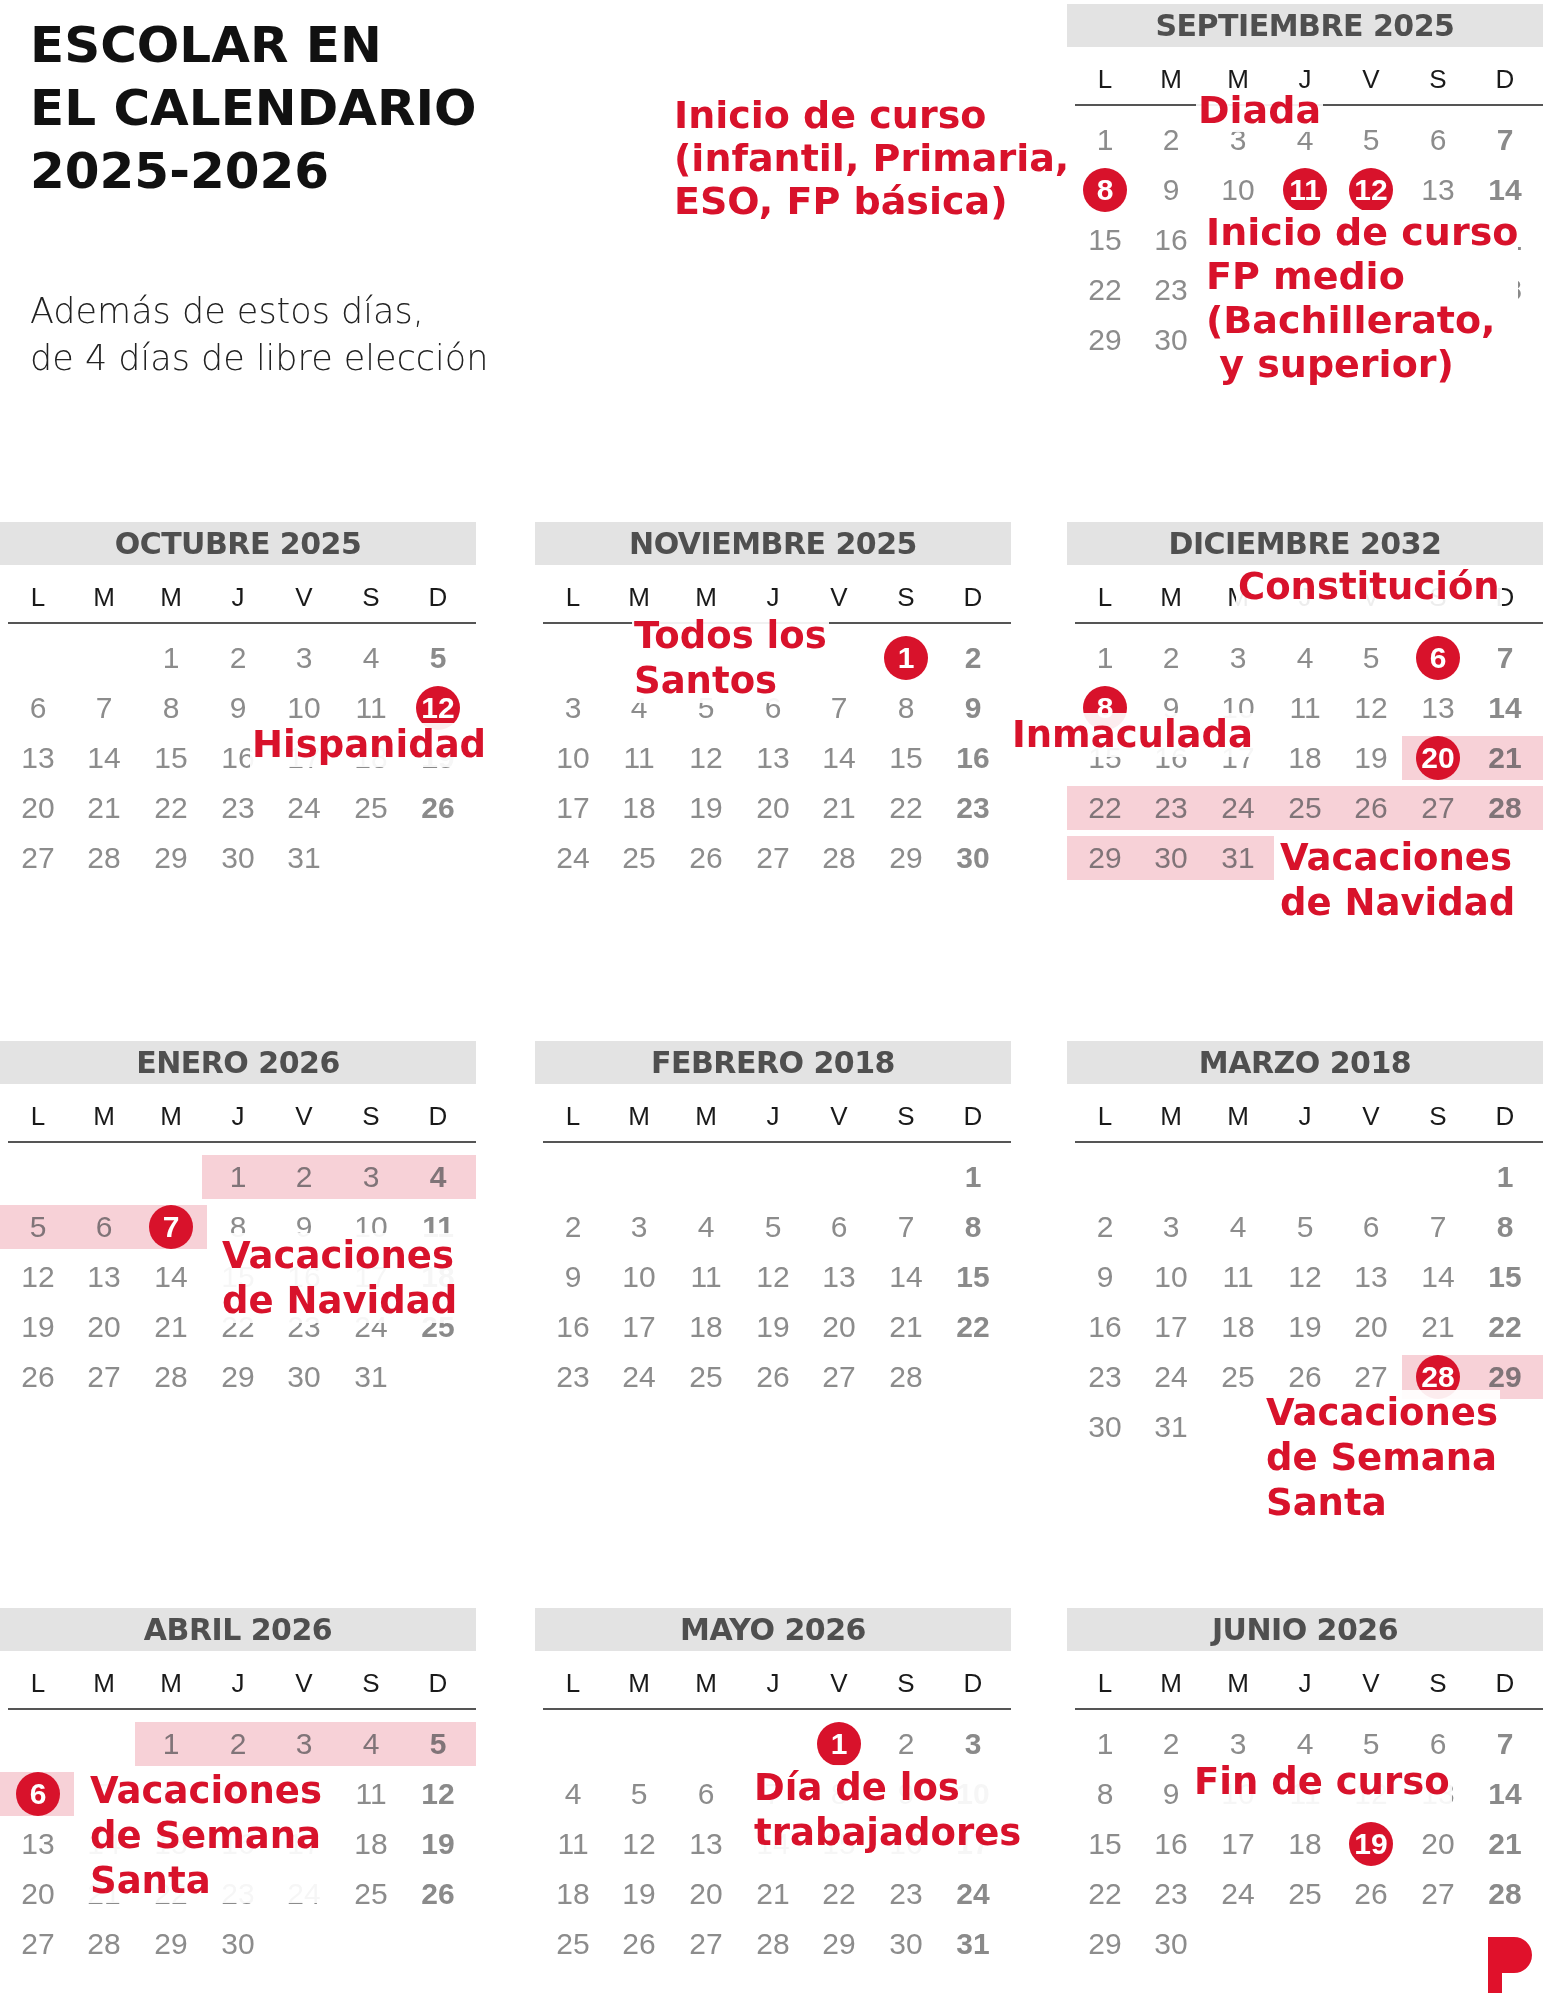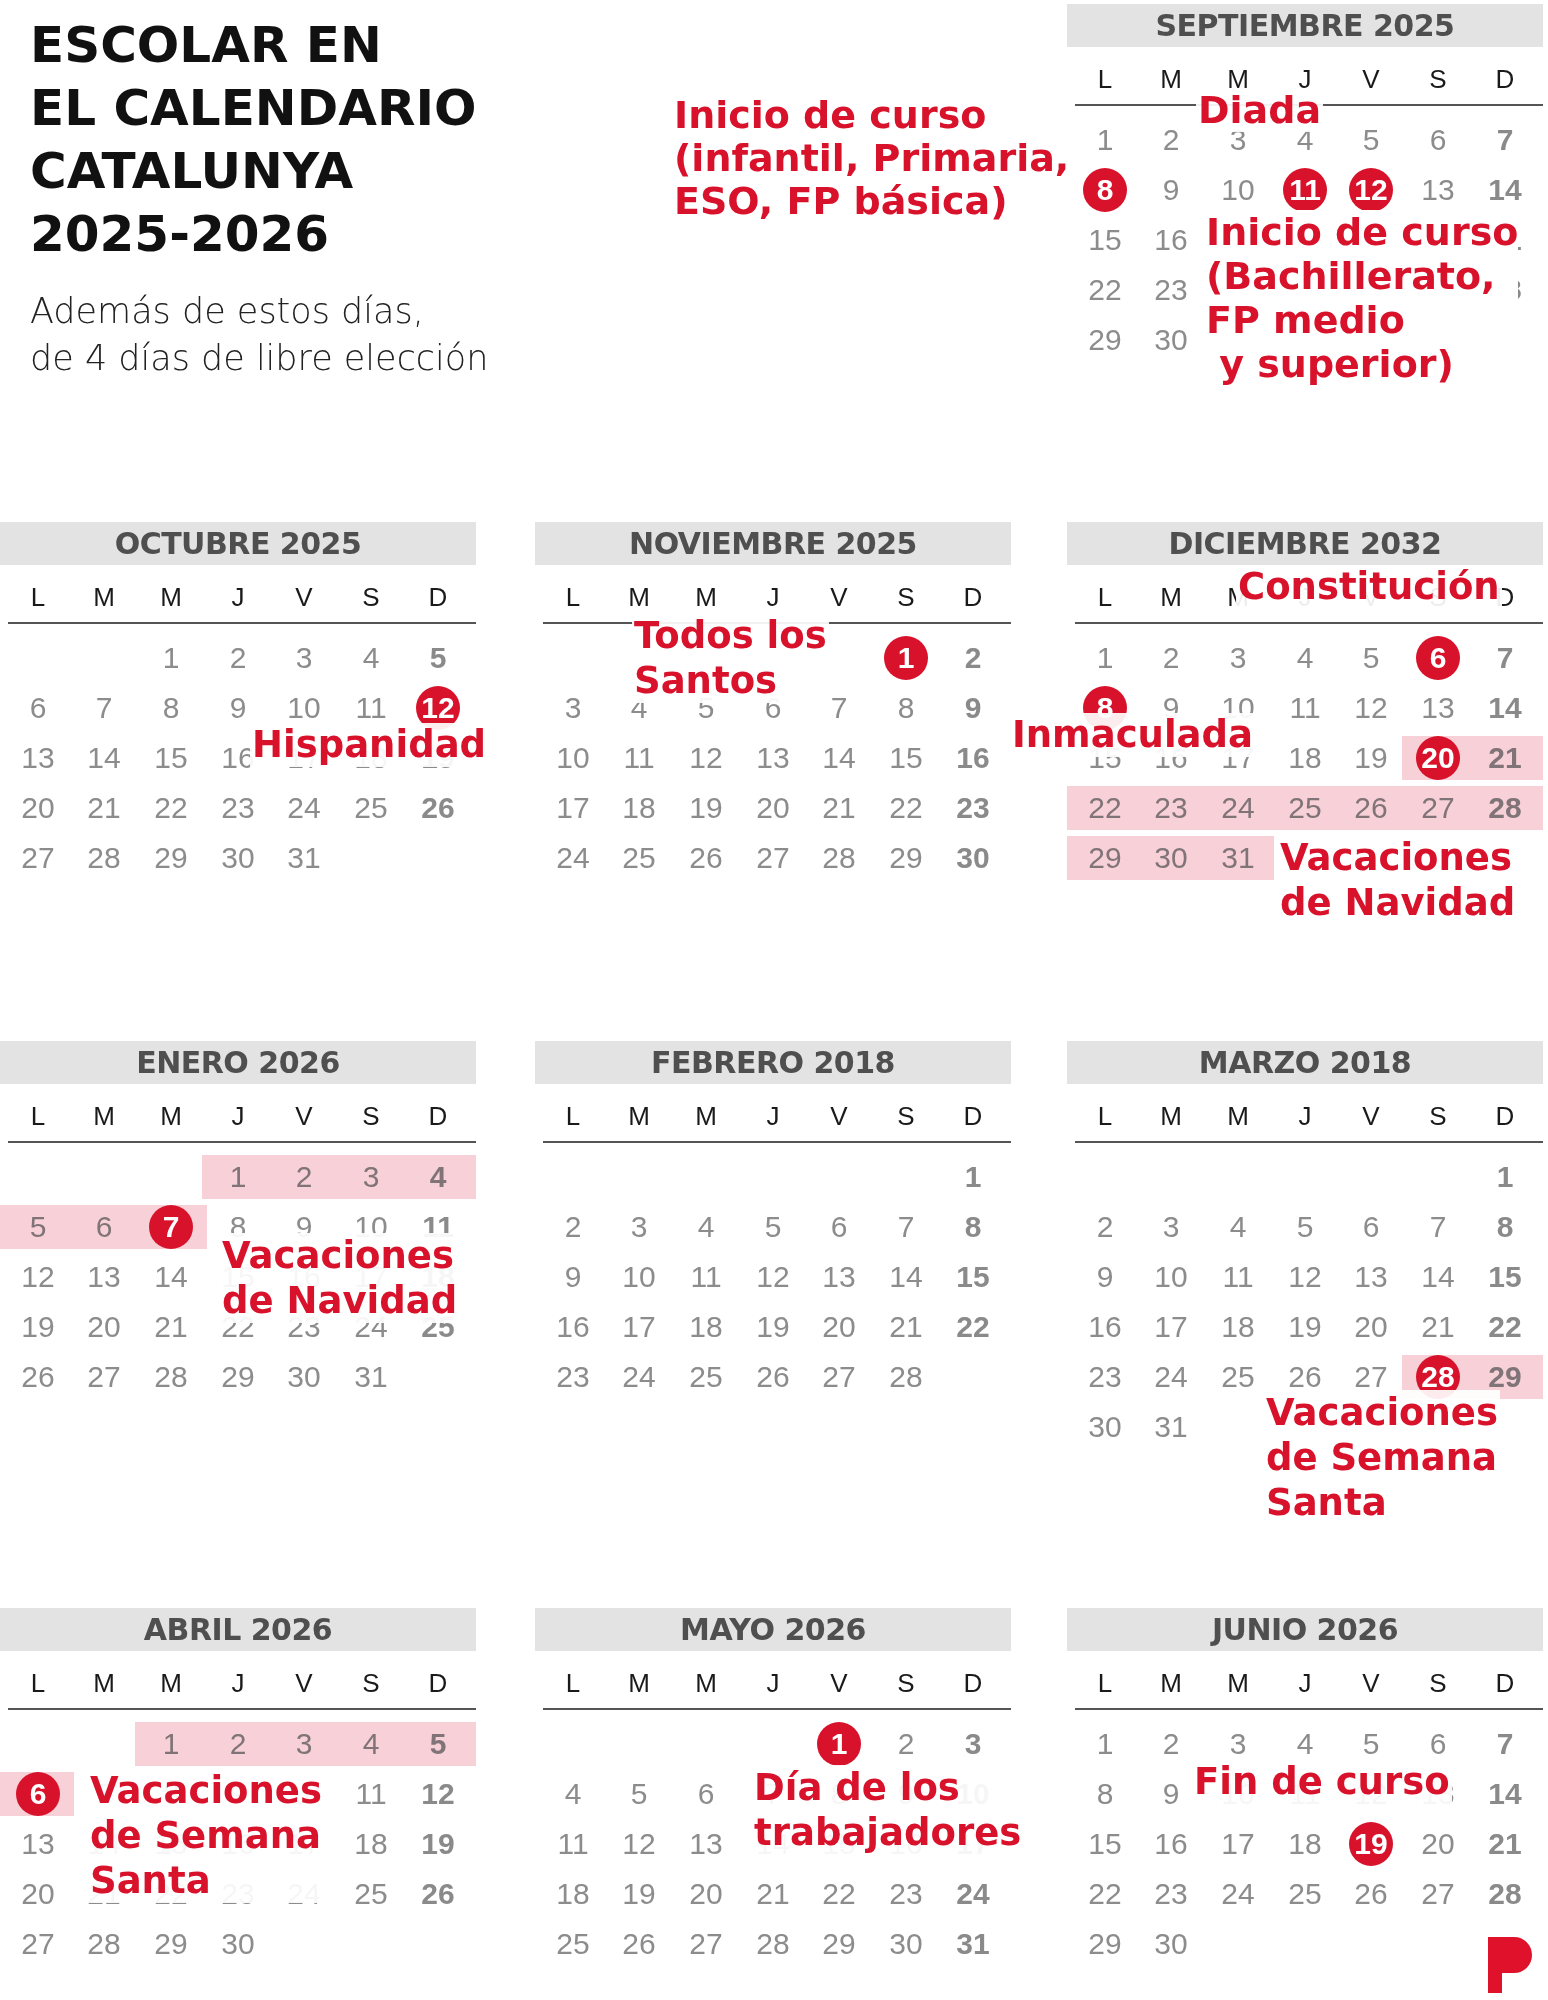--- a/index.html
+++ b/index.html
@@ -21,21 +21,20 @@
   .lbl { position:absolute; color:#d8122b; font-family:"DejaVu Sans", sans-serif; font-weight:bold; font-size:37px; line-height:44px; white-space:nowrap; background:rgba(255,255,255,0.92); padding:0 2px; z-index:5; }
   .logo { position:absolute; left:1488px; top:1937px; width:44px; height:56px; }
   .daywrap { position:absolute; left:0; top:0; width:100%; height:100%; z-index:1; }
 </style>
 </head>
 <body>
 
 <div class="title">
   <div>ESCOLAR EN</div>
   <div>EL CALENDARIO</div>
-  <div>CATALUNYA</div>
   <div>2025-2026</div>
 </div>
 <div class="subtitle">
   <div>Además de estos días,</div>
   <div>de 4 días de libre elección</div>
 </div>
 
 <div class="month" style="left:1067px; top:4px;">
     <div class="mhead">SEPTIEMBRE 2025</div>
     <div class="rule" style="left: 8px; width: 468px;"></div>
@@ -479,22 +478,22 @@
   </div>
 
 <div class="lbl" style="left:672px; top:94px; font-size:38px; line-height:43px; background:transparent;">
   <div>Inicio de curso</div>
   <div>(infantil, Primaria,</div>
   <div>ESO, FP básica)</div>
 </div>
 <div class="lbl" style="left:1196px; top:88px; font-size:38px;">Diada</div>
 <div class="lbl" style="left:1204px; top:210px; font-size:38px; line-height:44px; background:transparent;">
   <div style="background:#fff;">Inicio de curso</div>
+  <div style="background:#fff;">FP medio</div>
   <div style="background:#fff;">(Bachillerato,</div>
-  <div style="background:#fff;">FP medio</div>
   <div style="white-space:pre;"> y superior)</div>
 </div>
 <div class="lbl" style="left:250px; top:723px;">Hispanidad</div>
 <div class="lbl" style="left:632px; top:613px; line-height:45px;">
   <div>Todos los</div>
   <div>Santos</div>
 </div>
 <div class="lbl" style="left:1236px; top:565px;">Constitución</div>
 <div class="lbl" style="left:1010px; top:713px;">Inmaculada</div>
 <div class="lbl" style="left:1278px; top:835px; line-height:45px;">

